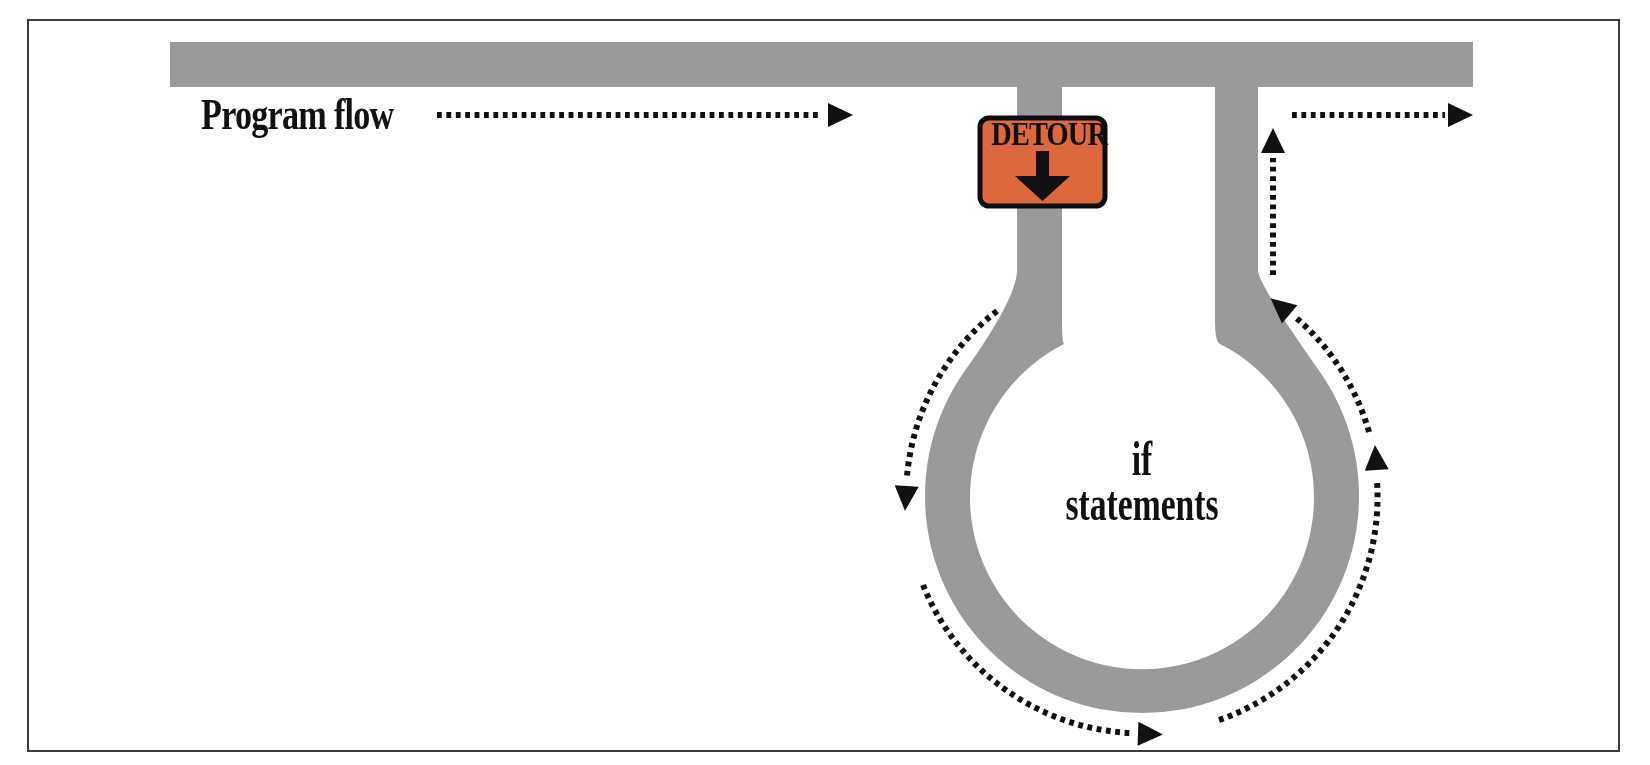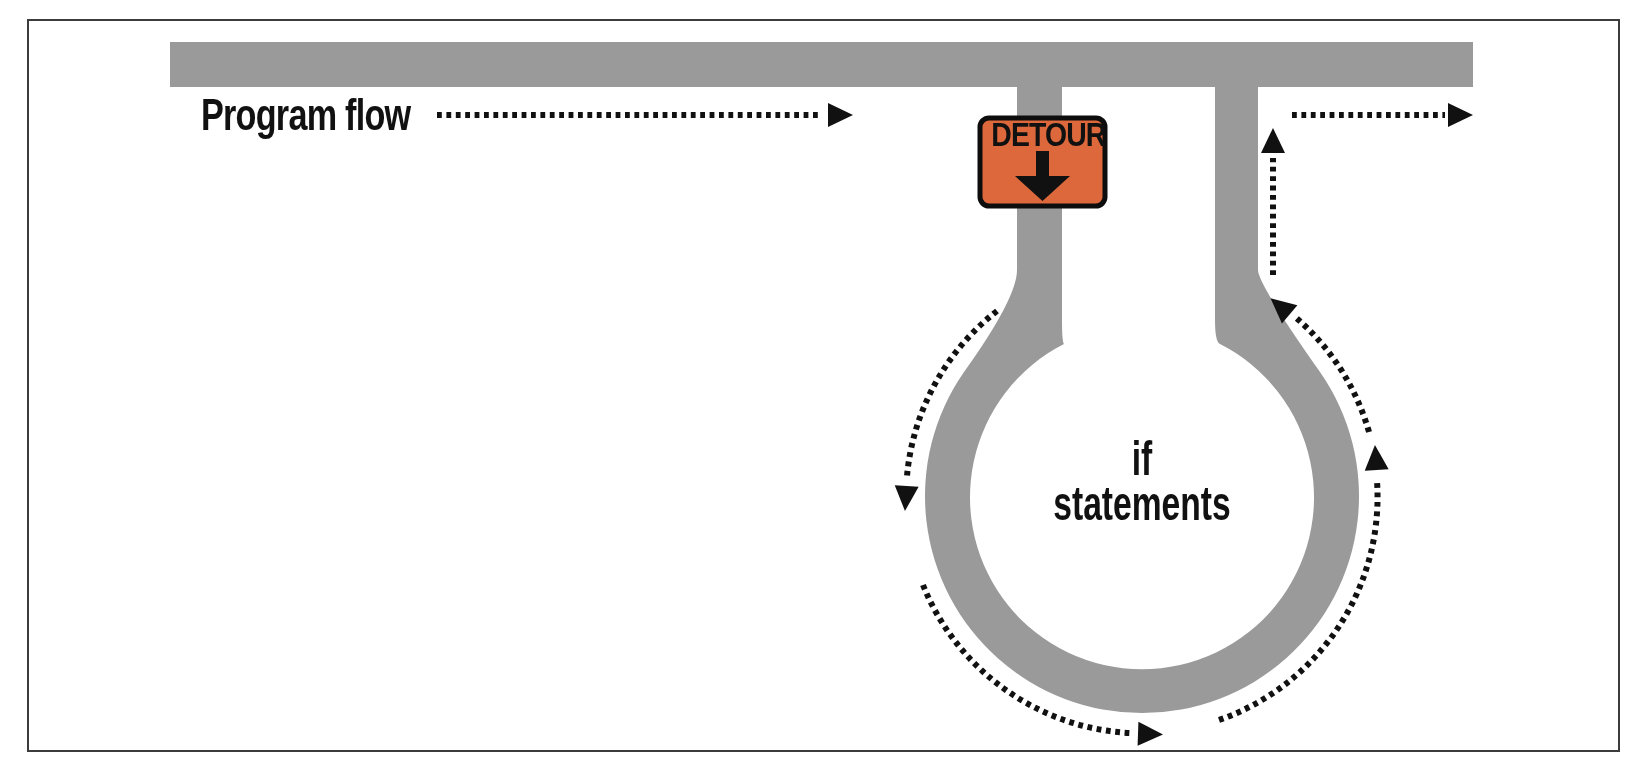--- a/index.html
+++ b/index.html
@@ -1,19 +1,19 @@
 <!DOCTYPE html>
 <html><head>
 <meta charset="utf-8">
 <style>
   html, body { margin: 0; padding: 0; background: #ffffff; }
   #stage {
     position: relative; width: 1650px; height: 765px;
     background: #ffffff; overflow: hidden;
-    font-family: Liberation Sans, sans-serif;
+    font-family: Liberation Serif, serif;
   }
   #frame {
     position: absolute; left: 27px; top: 19px;
     width: 1589px; height: 729px;
     border: 2px solid #3c3c3c;
   }
   #roads-svg { position: absolute; left: 0; top: 0; }
   .label { position: absolute; color: #111111; font-weight: bold; }
   #program-flow-label {
     left: 201px; top: 92px; font-size: 45px; line-height: 45px;

